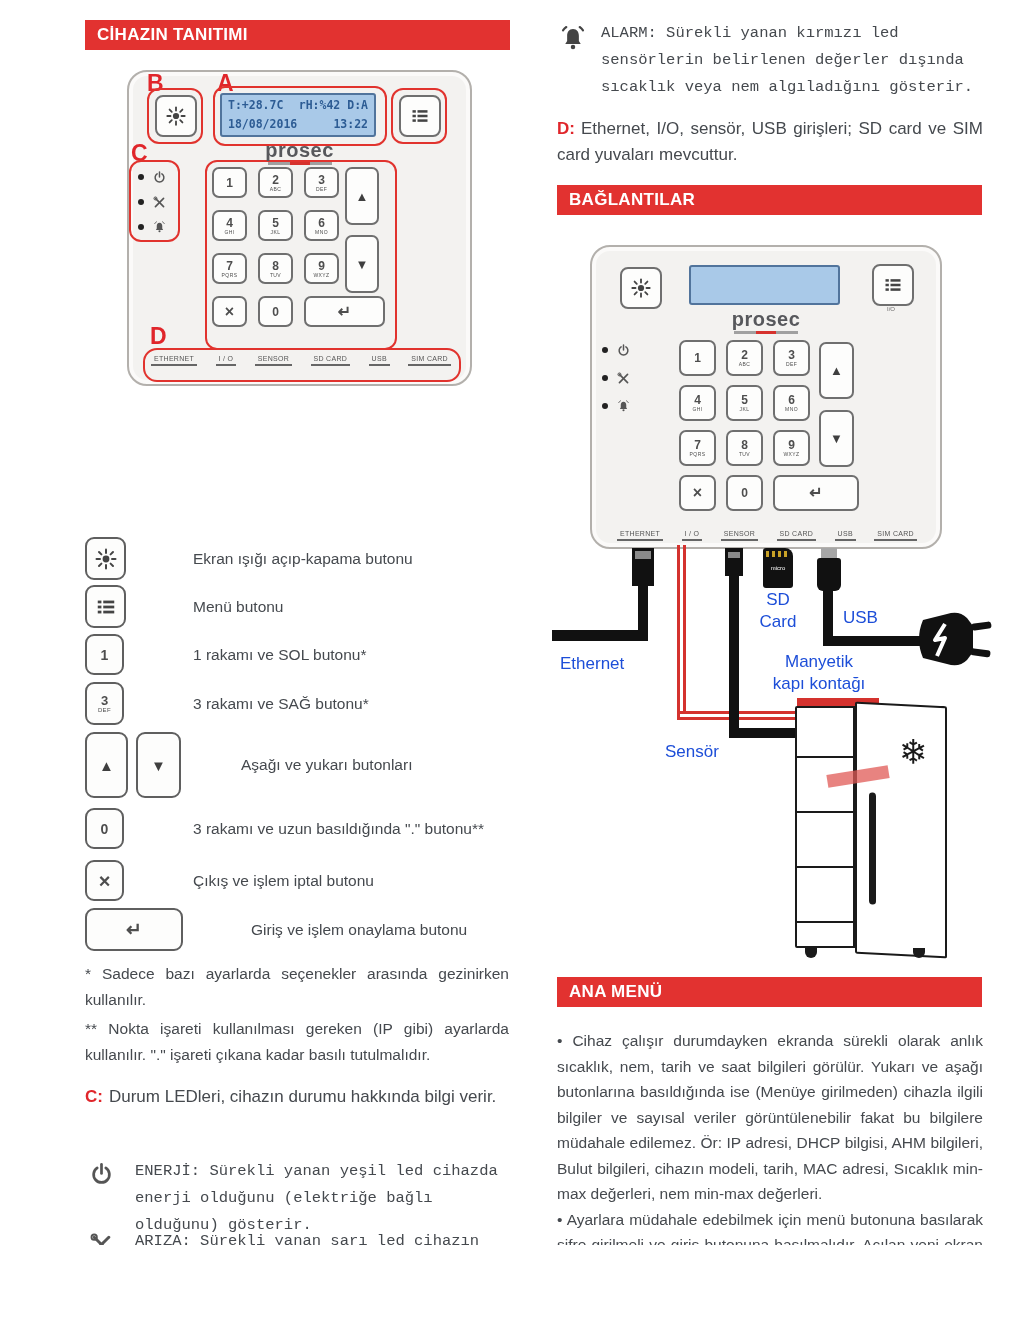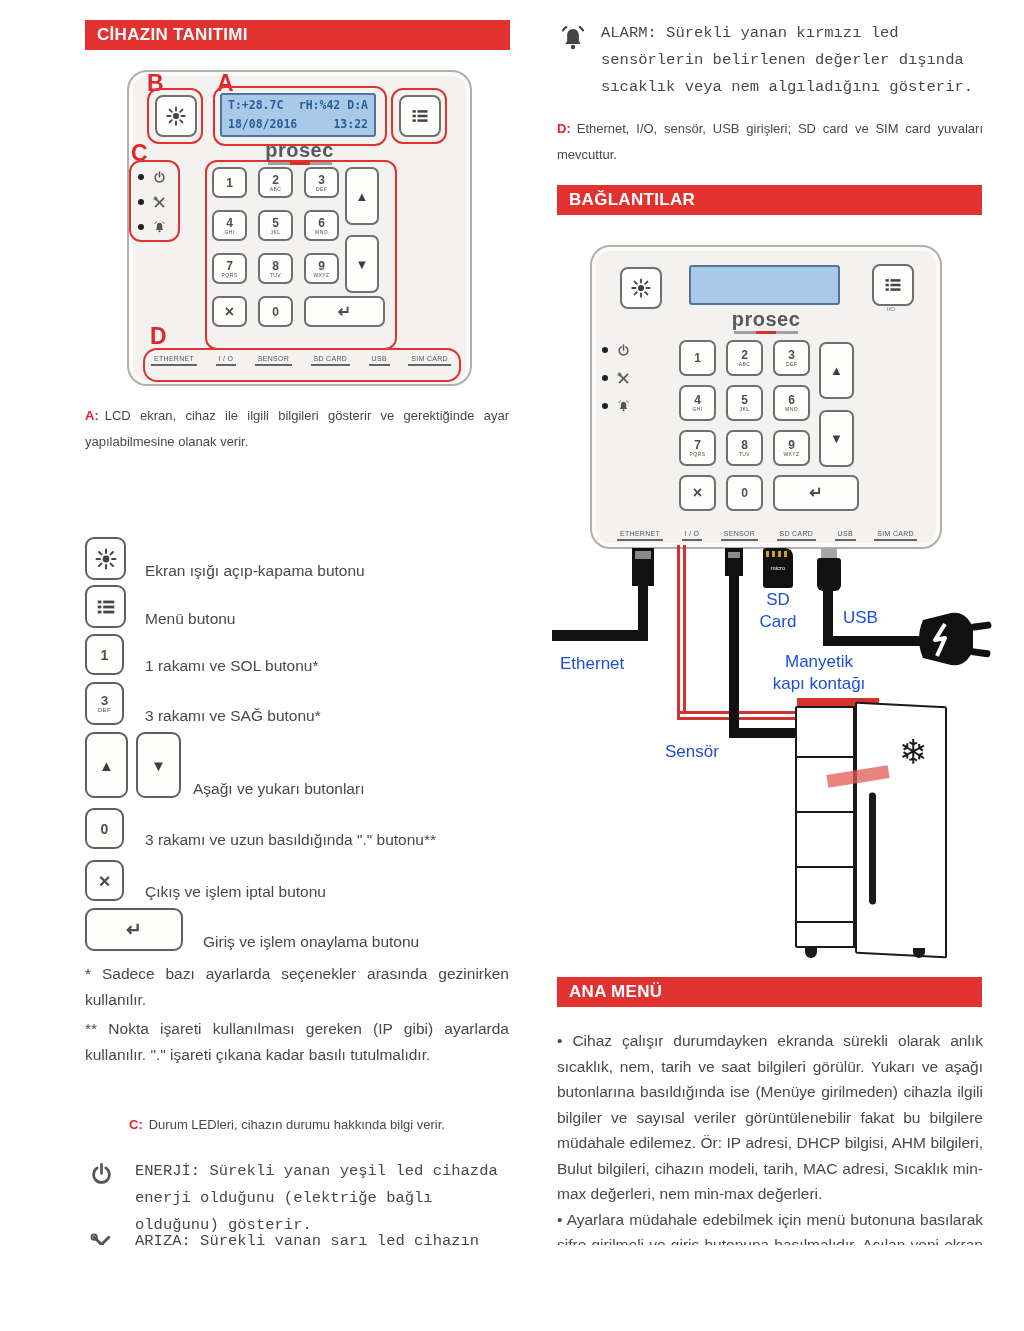--- a/index.html
+++ b/index.html
@@ -1,20 +1,20 @@
 <!DOCTYPE html>
 <html><head>
 <meta charset="utf-8">
 <style>
   html,body{margin:0;padding:0;background:#ffffff;}
   .page{position:relative;width:1024px;height:1245px;background:#fff;overflow:hidden;
         font-family:"Liberation Sans",sans-serif;color:#45494e;}
   .hdr{position:absolute;background:#e23230;color:#fff;font-weight:bold;font-size:17px;
        line-height:30px;padding-left:12px;letter-spacing:.3px;}
-  .para{position:absolute;font-size:13px;line-height:26px;text-align:justify;margin:0;}
+  .para{position:absolute;font-size:17px;line-height:26px;text-align:justify;margin:0;}
   .rl{color:#e0262b;font-weight:bold;padding-right:6px;}
   
   .device{position:absolute;background:#f3f2f0;border:2px solid #b3b0ac;border-radius:20px;
           box-shadow:inset 0 0 0 4px #fbfaf9;}
   .btn{position:absolute;background:#fdfdfc;border:2px solid #6f6f6f;border-radius:8px;
        display:flex;align-items:center;justify-content:center;}
   .lcd{position:absolute;background:#a9c9e8;border:2px solid #51749c;border-radius:3px;
        display:flex;flex-direction:column;justify-content:space-between;
        font-family:"DejaVu Sans Mono",monospace;font-weight:bold;color:#2d5c94;
        font-size:11.5px;padding:4px 6px;box-sizing:border-box;}
@@ -62,21 +62,21 @@
                font-size:6px;color:#6a6a6a;}
   .d2 .brand{top:62px;}
   .d2 .leds{left:10px;top:95px;gap:12px;}
   .d2 .keypad{left:87px;top:93px;grid-template-columns:repeat(3,var(--kw));grid-auto-rows:var(--kh);
               column-gap:var(--cg);row-gap:var(--rg);}
   .d2 .arrows{left:227px;top:95px;gap:11px;}
   .d2 .arrow{width:35px;height:57px;}
   .d2 .ports{left:25px;top:283px;width:300px;}
   .key.wide{grid-column:3;width:var(--ew);}
   
-  .brow{position:absolute;left:85px;display:flex;align-items:flex-end;}
+  .brow{position:absolute;left:85px;display:flex;align-items:center;gap:48px;}
   .ikwrap{display:flex;gap:8px;align-items:stretch;flex:none;}
   .ikey{background:#fdfdfc;border:2px solid #5f5f5f;border-radius:9px;display:flex;
         flex-direction:column;align-items:center;justify-content:center;box-sizing:border-box;}
   .blabel{font-size:15.5px;color:#45494e;}
   .fnote{position:absolute;left:85px;width:424px;font-size:15.5px;line-height:26px;
          text-align:justify;margin:0;}
   .ledpara{position:absolute;left:88px;display:flex;align-items:flex-start;font-family:Liberation Mono, monospace;}
   .ledpara .iwrap{flex:none;padding-top:3px;}
   .ledpara p{margin:0;font-size:15.5px;line-height:27px;text-align:left;}
   
@@ -255,23 +255,20 @@
     <div class="ports">
         <span class="port">ETHERNET</span>
         <span class="port">I / O</span>
         <span class="port">SENSOR</span>
         <span class="port">SD CARD</span>
         <span class="port">USB</span>
         <span class="port">SIM CARD</span>
       </div>
   </div>
 
-  <p class="para" style="left:85px;top:403px;width:424px;">
-    <span class="rl">A:</span><span>LCD ekran, cihaz ile ilgili bilgileri gösterir ve gerektiğinde ayar yapılabilmesine olanak verir.</span>
-  </p>
 
 
   <div class="brow" style="top:537px;height:43px;">
     <div class="ikwrap" style="width:60px;">
       <div class="ikey" style="width:41px;height:43px;">
         <svg width="24" height="24" viewBox="0 0 24 24">
           <circle cx="12" cy="12" r="3.4" fill="#444"></circle>
           <g stroke="#444" stroke-width="2" stroke-linecap="round">
             <line x1="12" y1="2.5" x2="12" y2="6"></line>
               <line x1="12" y1="18" x2="12" y2="21.5"></line>
@@ -360,21 +357,21 @@
       <div class="ikey" style="width:98px;height:43px;">
         <span class="kd big" style="font-size:19px;">↵</span>
       </div>
     </div>
     <span class="blabel">Giriş ve işlem onaylama butonu</span>
   </div>
 
   <p class="fnote" style="top:961px;">* Sadece bazı ayarlarda seçenekler arasında gezinirken kullanılır.</p>
   <p class="fnote" style="top:1016px;">** Nokta işareti kullanılması gereken (IP gibi) ayarlarda kullanılır. "." işareti çıkana kadar basılı tutulmalıdır.</p>
 
-  <p class="para" style="left:85px;top:1112px;width:424px;margin-left:44px;">
+  <p class="para" style="left:85px;top:1084px;width:424px;">
     <span class="rl">C:</span><span>Durum LEDleri, cihazın durumu hakkında bilgi verir.</span>
   </p>
 
   <div class="ledpara" style="top:1158px;width:420px;">
     <div class="iwrap" style="width:47px;">
       <svg width="27" height="27" viewBox="0 0 24 24">
         <path d="M12 3v8" stroke="#555" stroke-width="2.4" stroke-linecap="round" fill="none"></path>
         <path d="M8.2 6.2a7 7 0 1 0 7.6 0" stroke="#555" stroke-width="2.4" stroke-linecap="round" fill="none"></path>
       </svg>
     </div>

